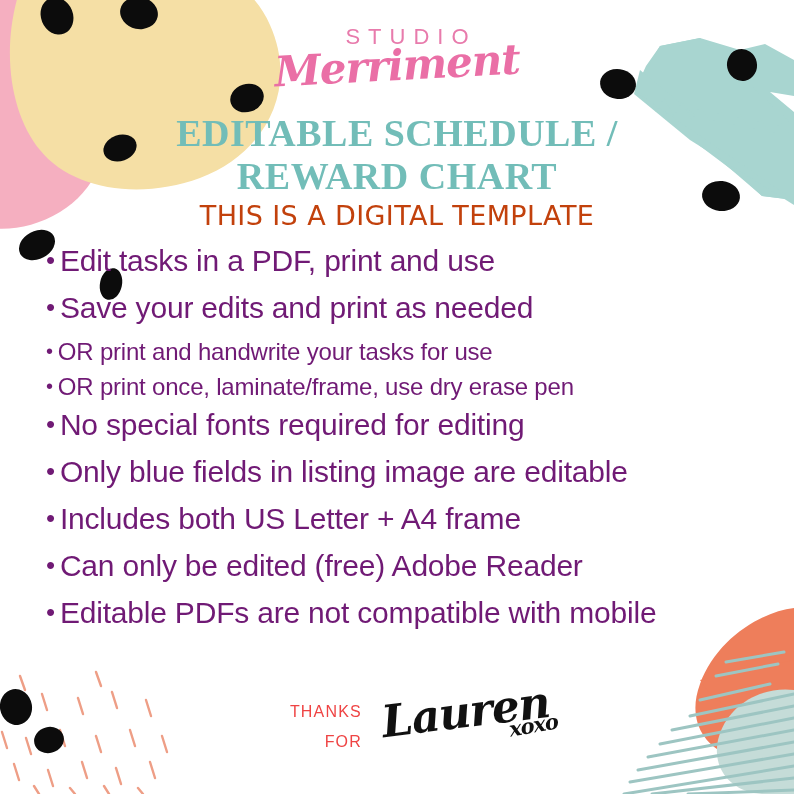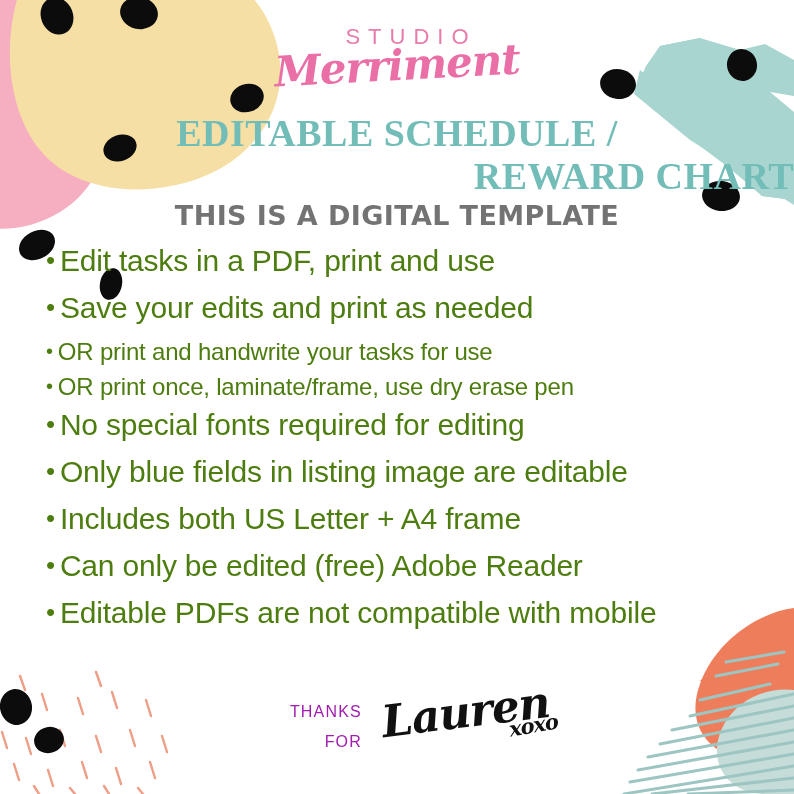--- a/index.html
+++ b/index.html
@@ -39,36 +39,36 @@
   
   .headline{
     position:absolute;left:0;right:0;top:112px;text-align:center;
     color:#72BDB8;
     font-family:Liberation Serif, serif;
     font-weight:700;
     font-size:38px;
     line-height:1.12;
     letter-spacing:0.5px;
   }
-  .headline .l2{display:block;text-align:right;}
+  .headline .l2{display:block;}
 
   .subhead{
     position:absolute;left:0;right:0;top:200px;text-align:center;
-    color:#737373;
+    color:#c2410c;
     font-family:"DejaVu Sans", sans-serif;
-    font-weight:700;
+    font-weight:400;
     font-size:27px;
     letter-spacing:0.4px;
   }
 
   
   .list{
     position:absolute;left:46px;top:246px;width:706px;
     font-family:"Liberation Sans", sans-serif;
-    color:#4d7c0f;
+    color:#701a75;
   }
   .li{
     font-size:30px;
     line-height:1.0;
     margin-bottom:17px;
     white-space:nowrap;
     letter-spacing:-0.2px;
   }
   .li .dot{font-size:26px;vertical-align:2px;margin-right:5px;}
   .li.sub{
@@ -79,21 +79,21 @@
   .li.sub .dot{font-size:20px;}
   .li.cont{
     margin-left:0px;
     padding-left:4px;
   }
 
   
   .thanks{
     position:absolute;left:252px;top:697px;
     font-family:"Liberation Sans", sans-serif;
-    font-size:16px;color:#a21caf;
+    font-size:16px;color:#ef4444;
     letter-spacing:1.2px;
     line-height:1.9;
     text-align:right;
     width:110px;
   }
   .sig{
     position:absolute;left:382px;top:690px;
     font-family:"DejaVu Serif", serif;
     font-style:italic;font-weight:700;
     font-size:44px;color:#111;

